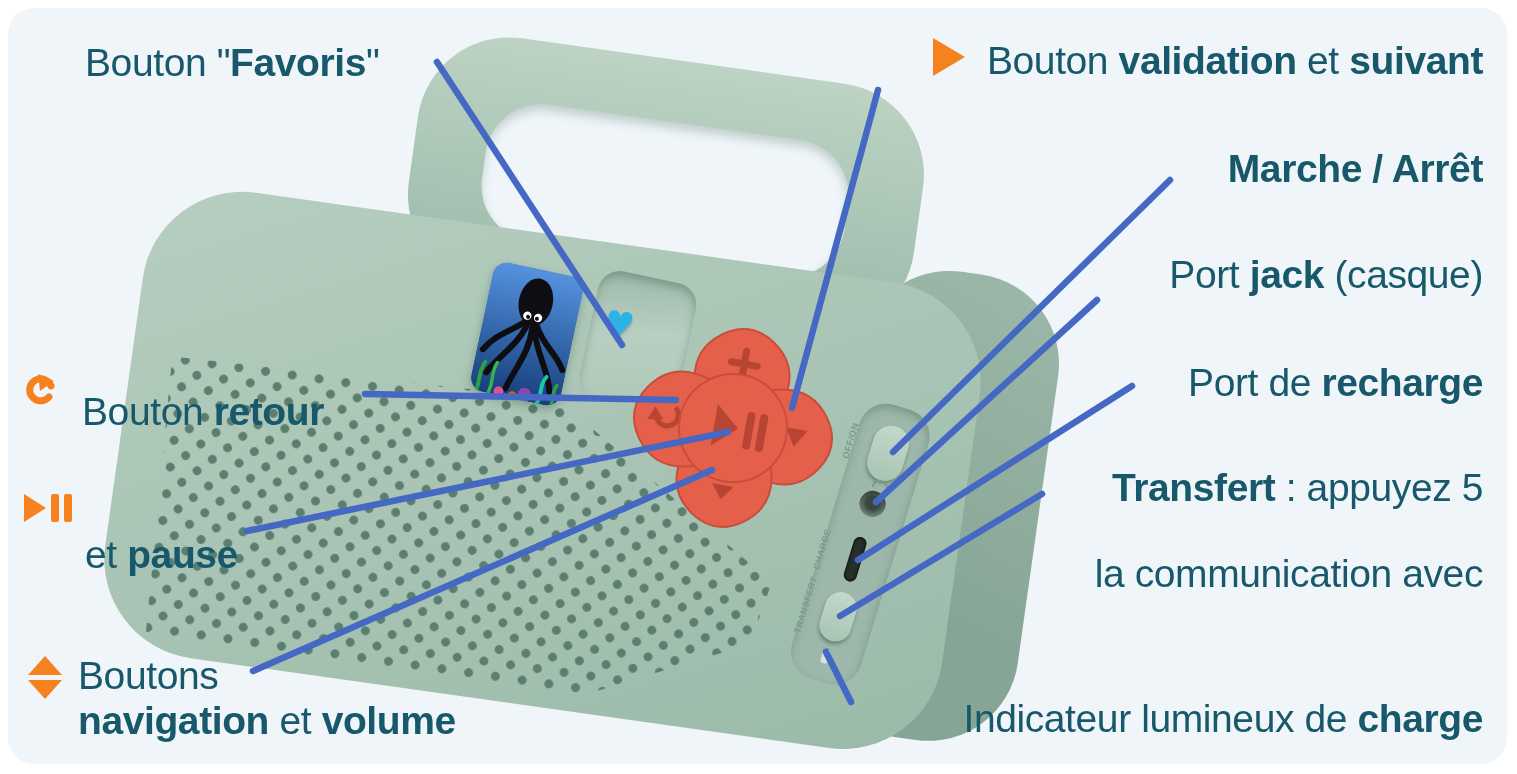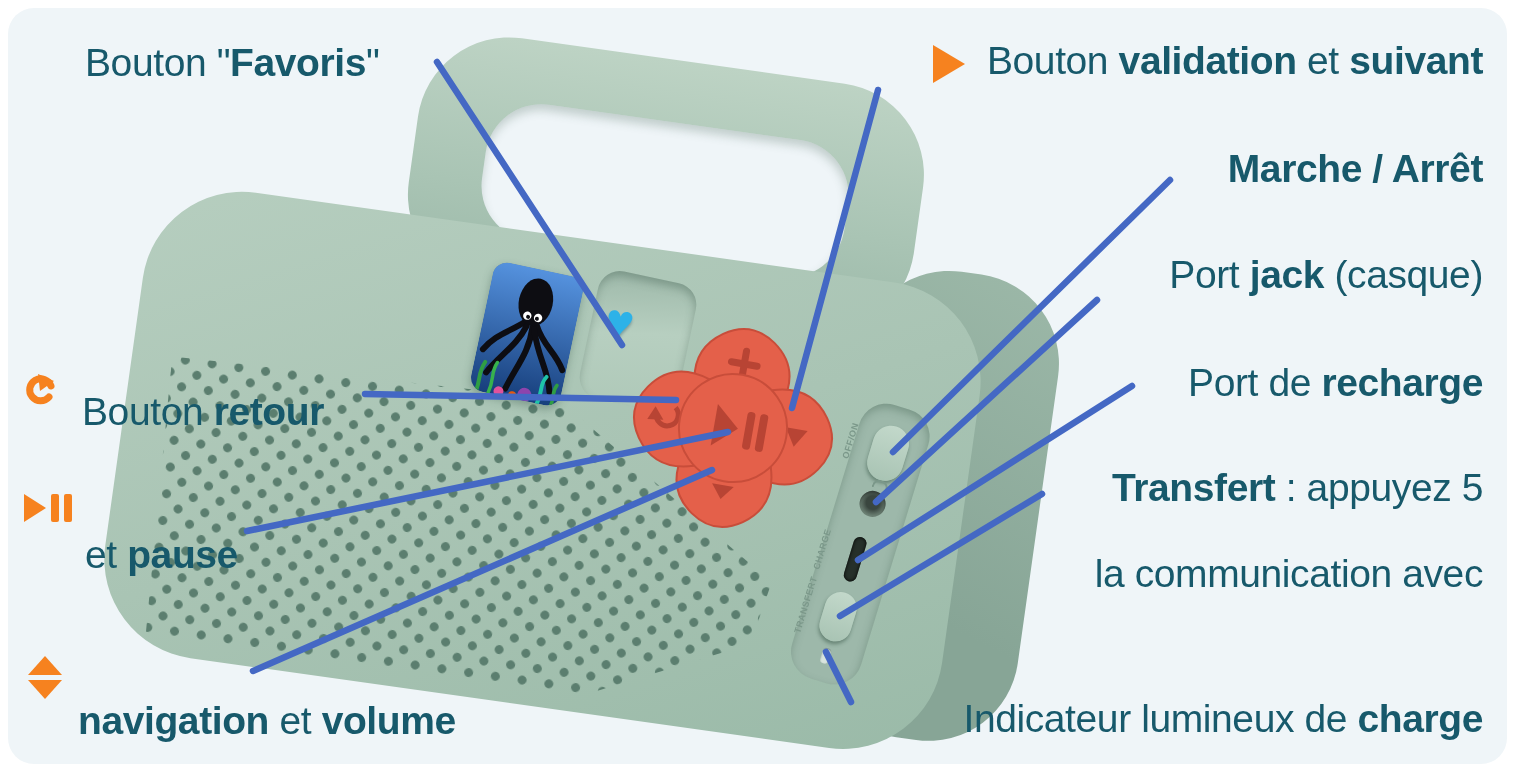--- a/index.html
+++ b/index.html
@@ -128,21 +128,21 @@
   .lines{position:absolute;left:0;top:0;z-index:40;pointer-events:none;}
 
   
   .lab{
     position:absolute;color:#17596b;font-size:39px;line-height:45px;
     letter-spacing:-0.4px;z-index:50;white-space:nowrap;
   }
   .lab b{font-weight:700;}
   .right-anchor{right:34px;text-align:right;}
   .lab-favoris{left:85px;top:40px;}
-  .lab-validation{top:38px;display:flex;align-items:flex-end;gap:22px;}
+  .lab-validation{top:38px;display:flex;align-items:flex-start;gap:22px;}
   .lab-marche{top:146px;font-weight:700;}
   .lab-jack{top:252px;}
   .lab-recharge{top:360px;}
   .lab-transfert{top:466px;line-height:43px;}
   .lab-indicateur{top:696px;}
   .lab-retour{left:82px;top:370px;margin-top:19px;}
   .lab-lecture{left:85px;top:487px;}
   .lab-navigation{left:78px;top:653px;}
 
   
@@ -310,13 +310,13 @@
   <span class="tri"></span>
   <span class="bar"></span>
   <span class="bar"></span>
 </div>
 <div class="lab lab-lecture"><br><span>et </span><b>pause</b></div>
 
 <div class="icon ic-nav">
   <div class="up"></div>
   <div class="down"></div>
 </div>
-<div class="lab lab-navigation"><br><b>navigation</b><span> et </span><b>volume</b></div>
+<div class="lab lab-navigation"><span>Boutons</span><br><b>navigation</b><span> et </span><b>volume</b></div>
 
 </body></html>

